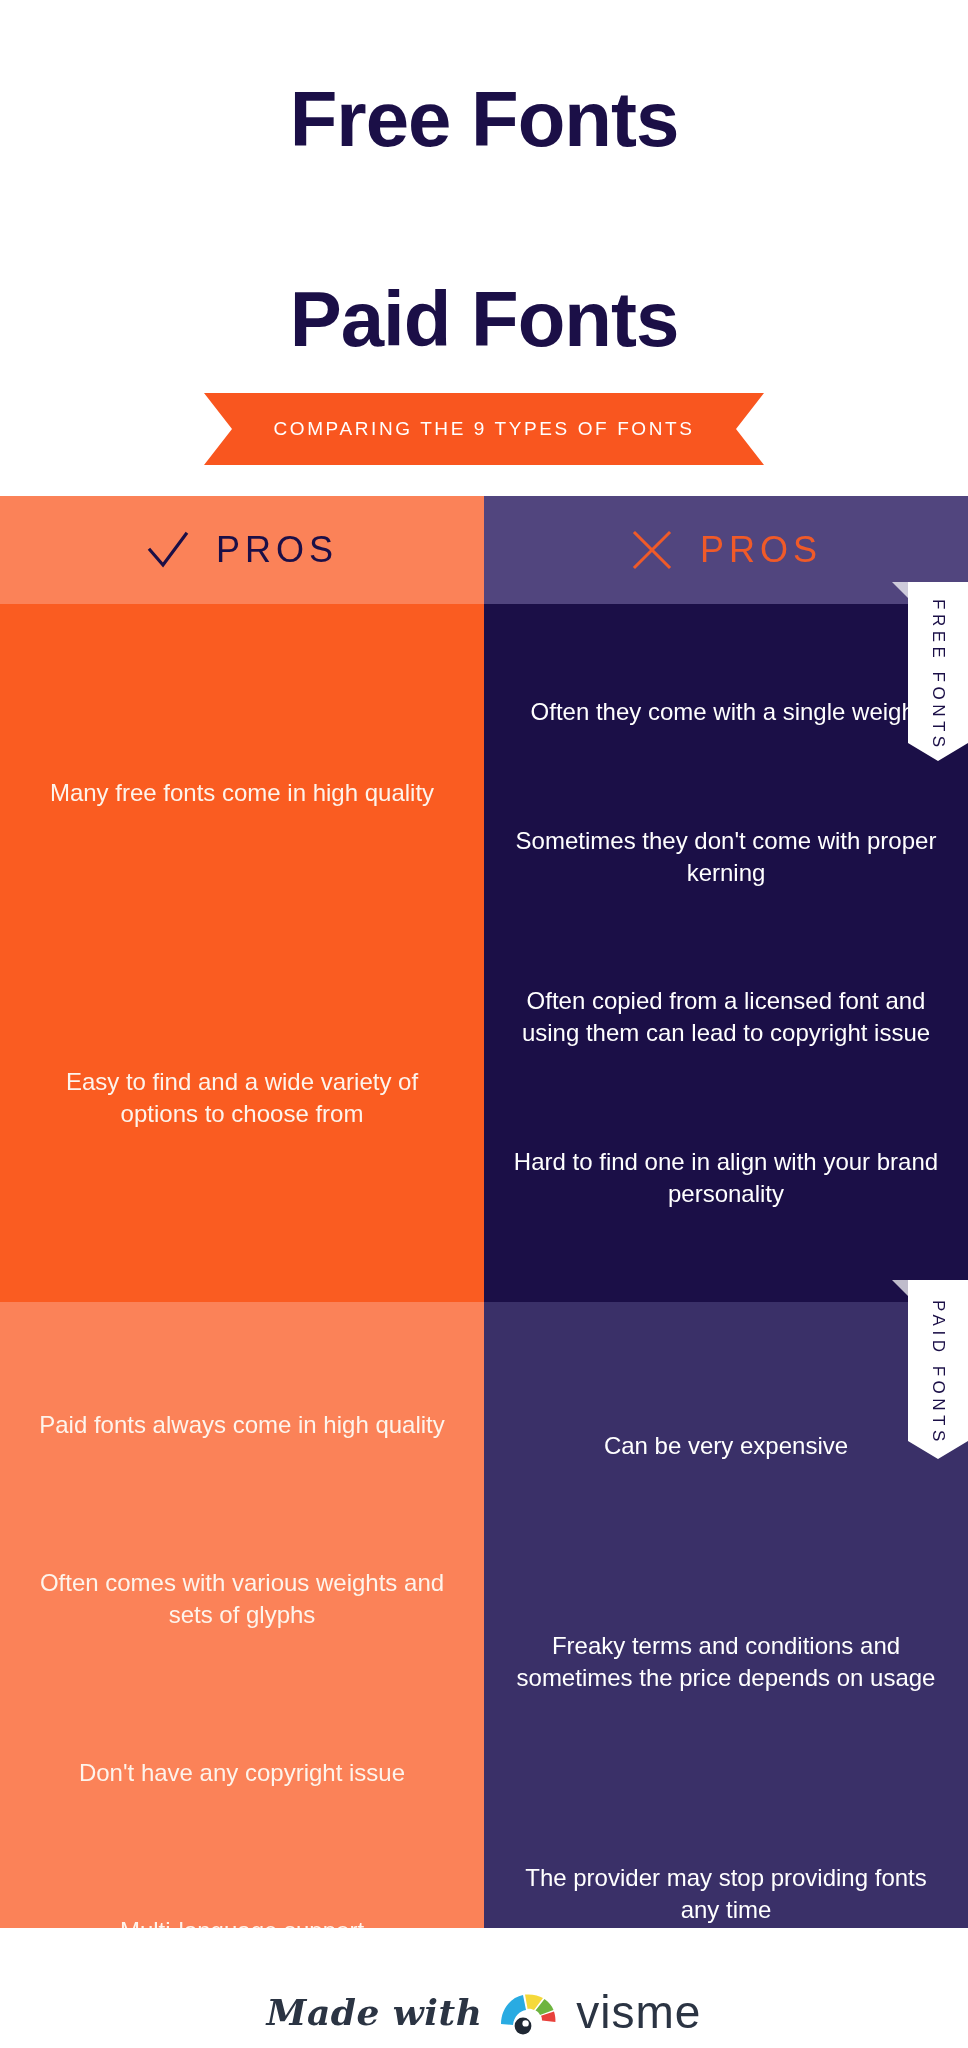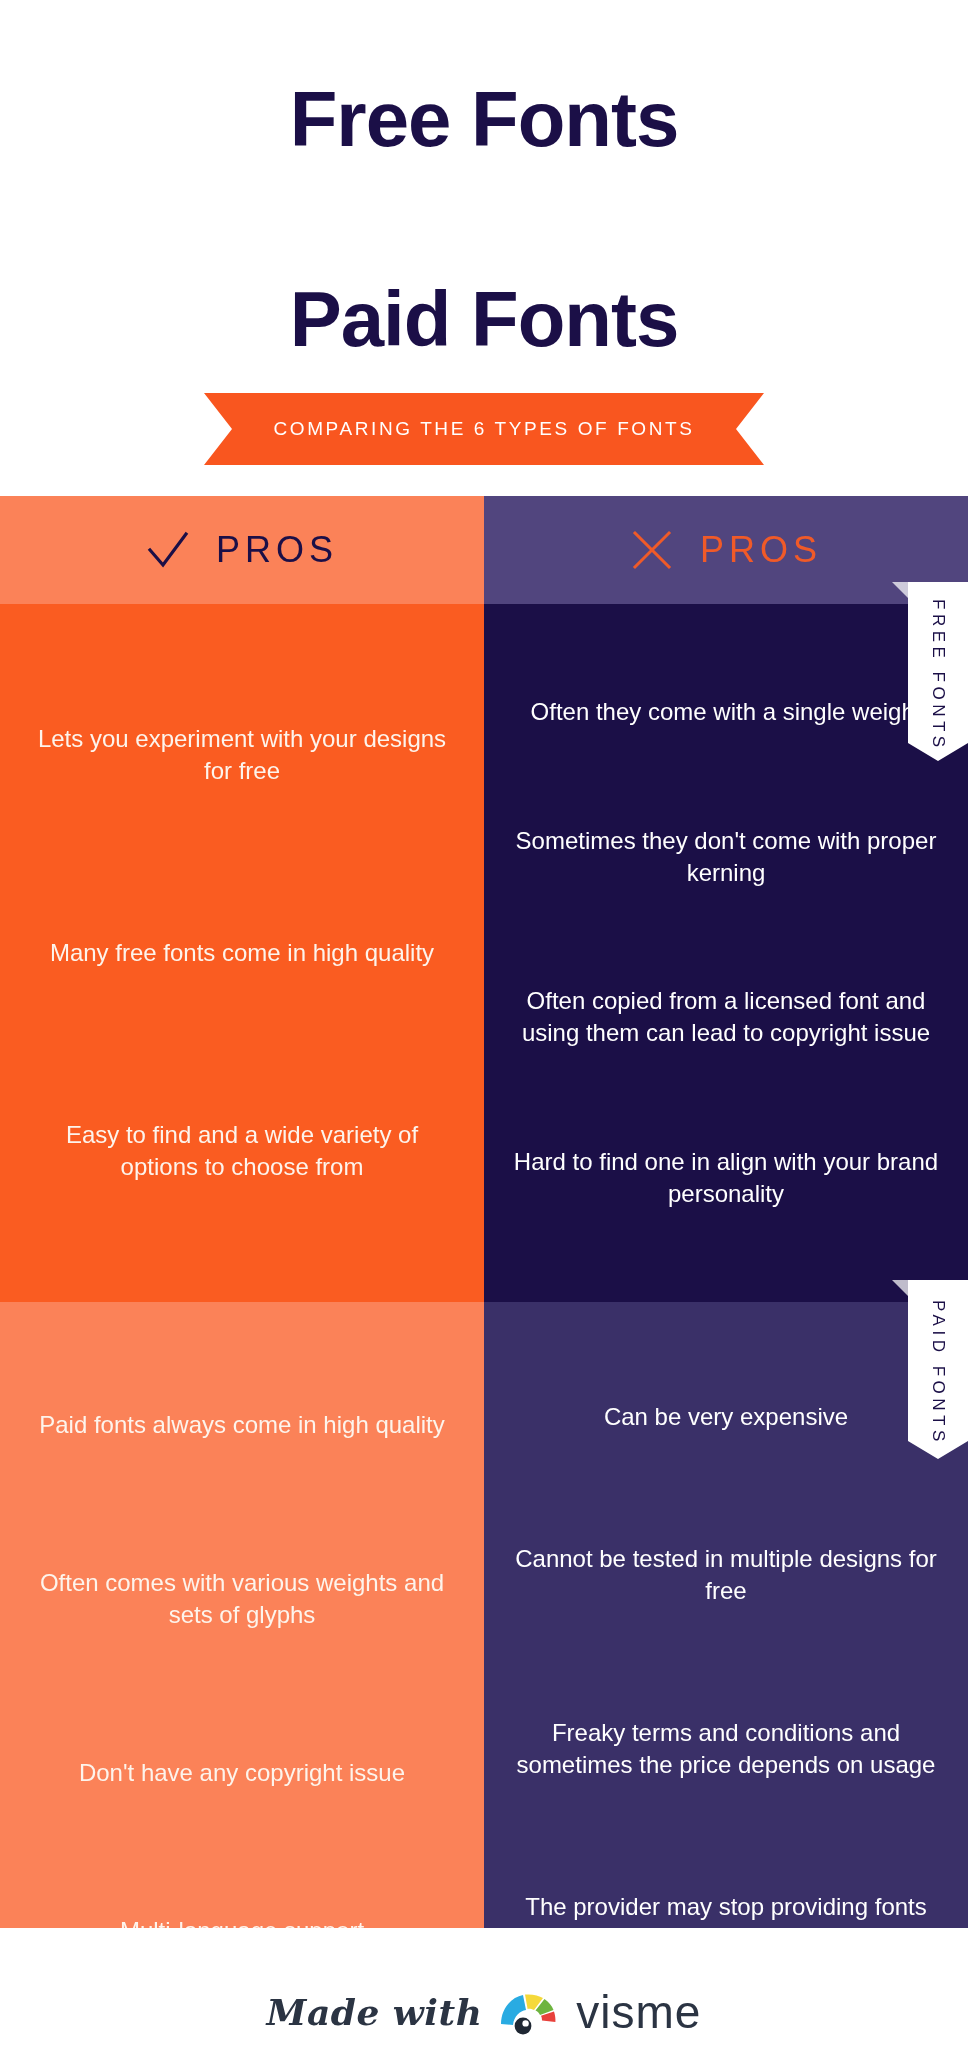--- a/index.html
+++ b/index.html
@@ -188,21 +188,21 @@
 
 
     <div class="title-line" id="title-paid">Paid Fonts</div>
 
     <div class="banner-wrap">
       <div class="banner-shape">
         <svg class="banner-svg" viewBox="0 0 560 72" preserveAspectRatio="none">
           <polygon points="0,0 560,0 532,36 560,72 0,72 28,36" fill="#f9561f"></polygon>
         </svg>
         <div class="banner-text-abs">
-          <span class="banner-label">COMPARING THE 6 TYPES OF FONTS</span>
+          <span class="banner-label">COMPARING THE 9 TYPES OF FONTS</span>
         </div>
       </div>
     </div>
   </div>
 
   <div class="colheads">
     <div class="colhead pros">
       <svg class="mark-icon" viewBox="0 0 44 44">
         <polyline points="4,22 17,37 40,6" fill="none" stroke="#1b0f47" stroke-width="3.2" stroke-linecap="square" stroke-linejoin="miter"></polyline>
       </svg>
@@ -214,42 +214,40 @@
         <line x1="39" y1="5" x2="5" y2="39" stroke="#f05a28" stroke-width="3" stroke-linecap="square"></line>
       </svg>
       <span class="colhead-label">PROS</span>
     </div>
   </div>
 
   <div class="body-grid">
 
     <div class="section sec-free">
       <div class="cell pros">
-        <div class="item">Lets you experiment with your designs for free</div>
         <div class="item">Many free fonts come in high quality</div>
         <div class="item">Easy to find and a wide variety of options to choose from</div>
       </div>
       <div class="cell cons">
         <div class="item">Often they come with a single weight</div>
         <div class="item">Sometimes they don't come with proper kerning</div>
         <div class="item">Often copied from a licensed font and using them can lead to copyright issue</div>
         <div class="item">Hard to find one in align with your brand personality</div>
       </div>
     </div>
 
     <div class="section sec-paid">
       <div class="cell pros">
         <div class="item">Paid fonts always come in high quality</div>
         <div class="item">Often comes with various weights and sets of glyphs</div>
         <div class="item">Don't have any copyright issue</div>
         <div class="item">Multi-language support</div>
       </div>
       <div class="cell cons">
         <div class="item">Can be very expensive</div>
-        <div class="item">Cannot be tested in multiple designs for free</div>
         <div class="item">Freaky terms and conditions and sometimes the price depends on usage</div>
         <div class="item">The provider may stop providing fonts any time</div>
       </div>
     </div>
 
     <div class="ribbon" id="ribbon-free">
       <div class="ribbon-body">
         <span class="ribbon-fold"></span>
         <svg class="ribbon-notch" viewBox="0 0 60 26" preserveAspectRatio="none">
           <polygon points="0,26 0,0 30,18 60,0 60,26" fill="#1b0f47"></polygon>

